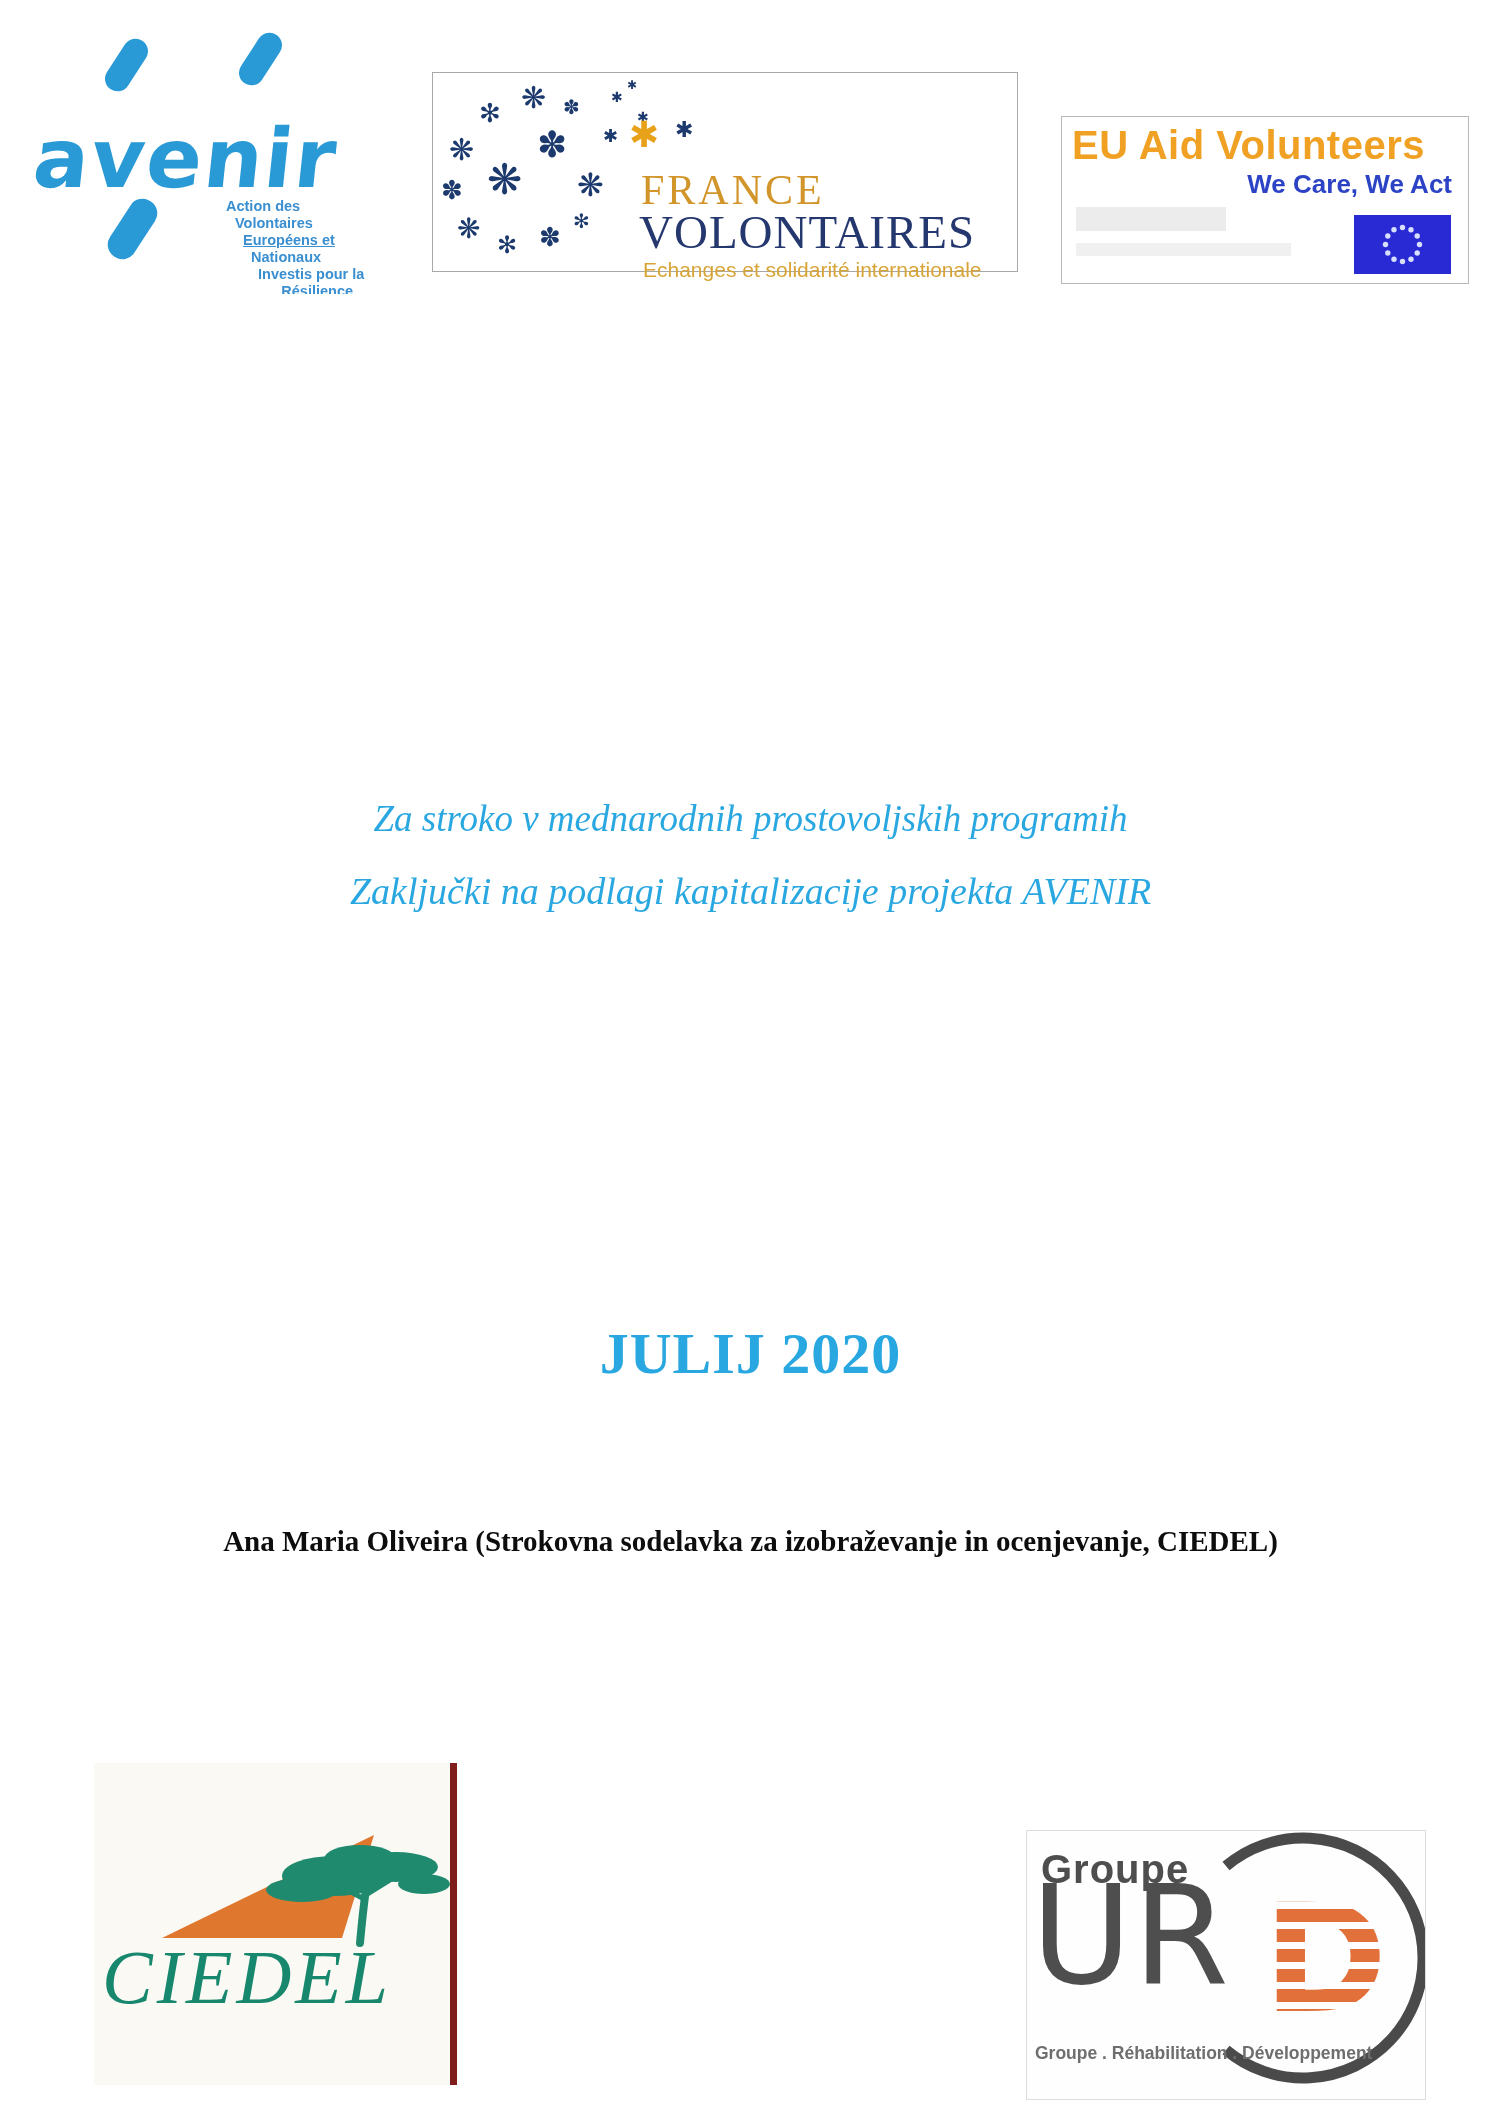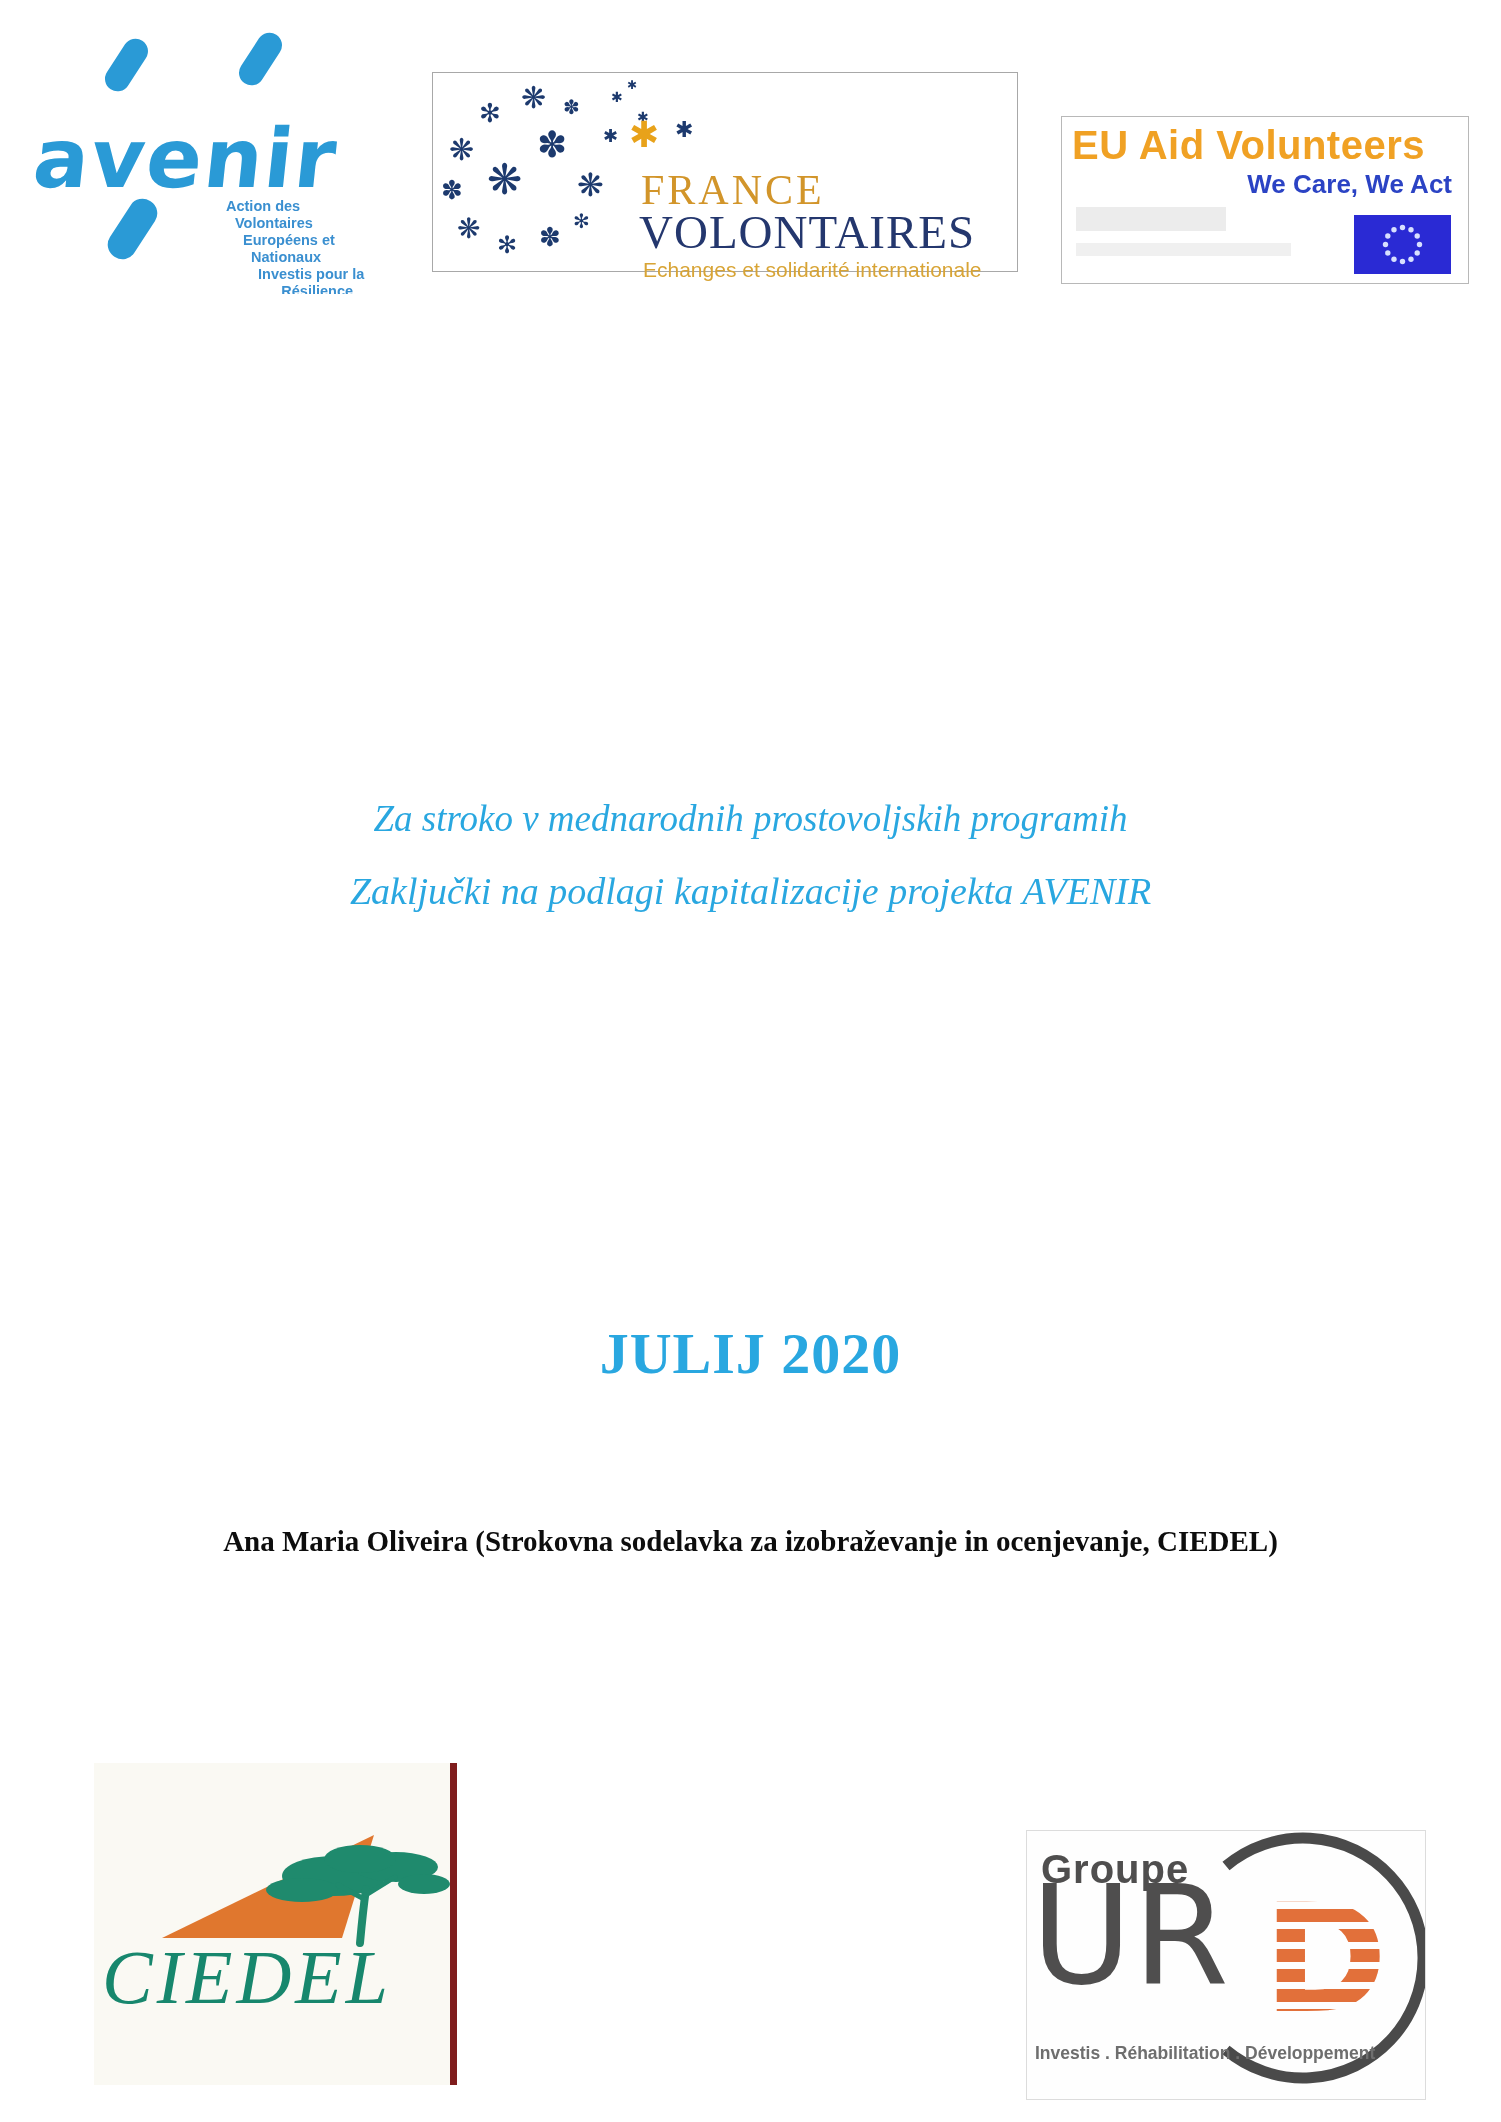--- a/index.html
+++ b/index.html
@@ -10,21 +10,21 @@
   .avenir{position:absolute;left:28px;top:30px;width:392px;height:264px;overflow:hidden;}
   .av-stroke{position:absolute;background:#2a9ad6;border-radius:14px;}
   .av-s1{left:86px;top:6px;width:25px;height:58px;transform:rotate(33deg);}
   .av-s2{left:220px;top:0px;width:25px;height:58px;transform:rotate(33deg);}
   .av-s3{left:90px;top:166px;width:29px;height:66px;transform:rotate(33deg);}
   .av-word{position:absolute;left:6px;top:88px;font-family:"DejaVu Sans",sans-serif;
            font-weight:bold;font-size:82px;line-height:1;color:#2a9ad6;
            transform:skewX(-6deg);letter-spacing:2px;}
   .av-caption{position:absolute;left:198px;top:168px;font-family:"Liberation Sans",sans-serif;
               font-weight:bold;font-size:14.5px;line-height:17px;color:#3a8fd0;white-space:nowrap;}
-  .av-caption .l2{padding-left:9px;}  .av-caption .l3{padding-left:17px;}
+  .av-caption .l2{padding-left:9px;}  .av-caption .l3{padding-left:17px;text-decoration:underline;}
   .av-caption .l4{padding-left:25px;} .av-caption .l5{padding-left:32px;}
   .av-caption .l6{padding-left:44px;text-align:center;}
 
   
   .fv{position:absolute;left:432px;top:72px;width:584px;height:198px;background:#fff;
       border:1px solid #a8a8a8;}
   .fv-globe{position:absolute;left:8px;top:10px;width:210px;height:185px;}
   .fl{position:absolute;color:#1d3a6e;line-height:1;}
   .fl::before{content:"❋";}
   .fl.b::before{content:"✽";}
@@ -182,16 +182,16 @@
     <div class="urd-groupe">Groupe</div>
     <div class="urd-ur">UR</div>
     <svg class="urd-d" width="130" height="150" viewBox="0 0 130 150">
       <defs>
         <pattern id="dstripes" width="12" height="20" patternUnits="userSpaceOnUse">
           <rect width="12" height="13" fill="#e2703a"></rect>
         </pattern>
       </defs>
       <text x="0" y="122" font-family="DejaVu Sans, sans-serif" font-size="150" font-weight="bold" fill="url(#dstripes)">D</text>
     </svg>
-    <div class="urd-tag">Investis . Réhabilitation . Développement</div>
+    <div class="urd-tag">Groupe . Réhabilitation . Développement</div>
   </div>
 
 </div>
 
 </body></html>

